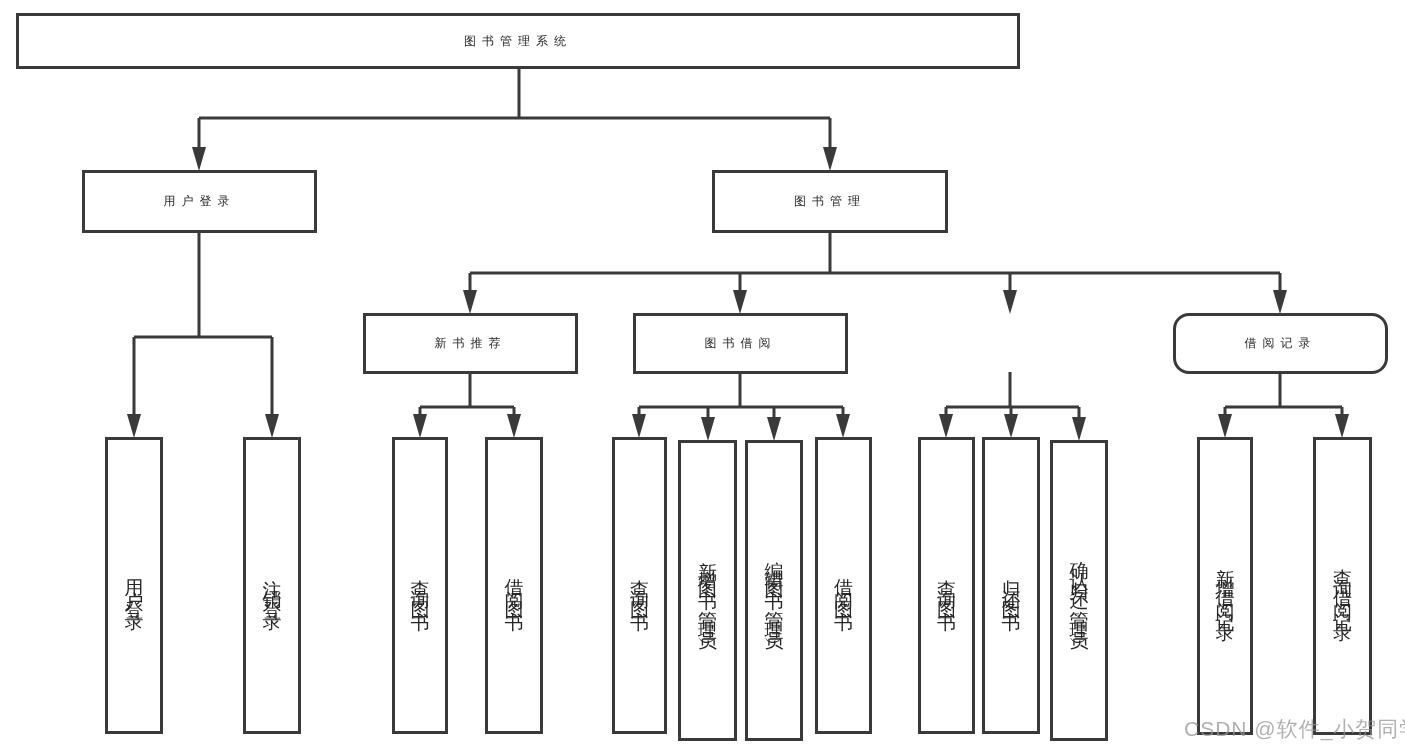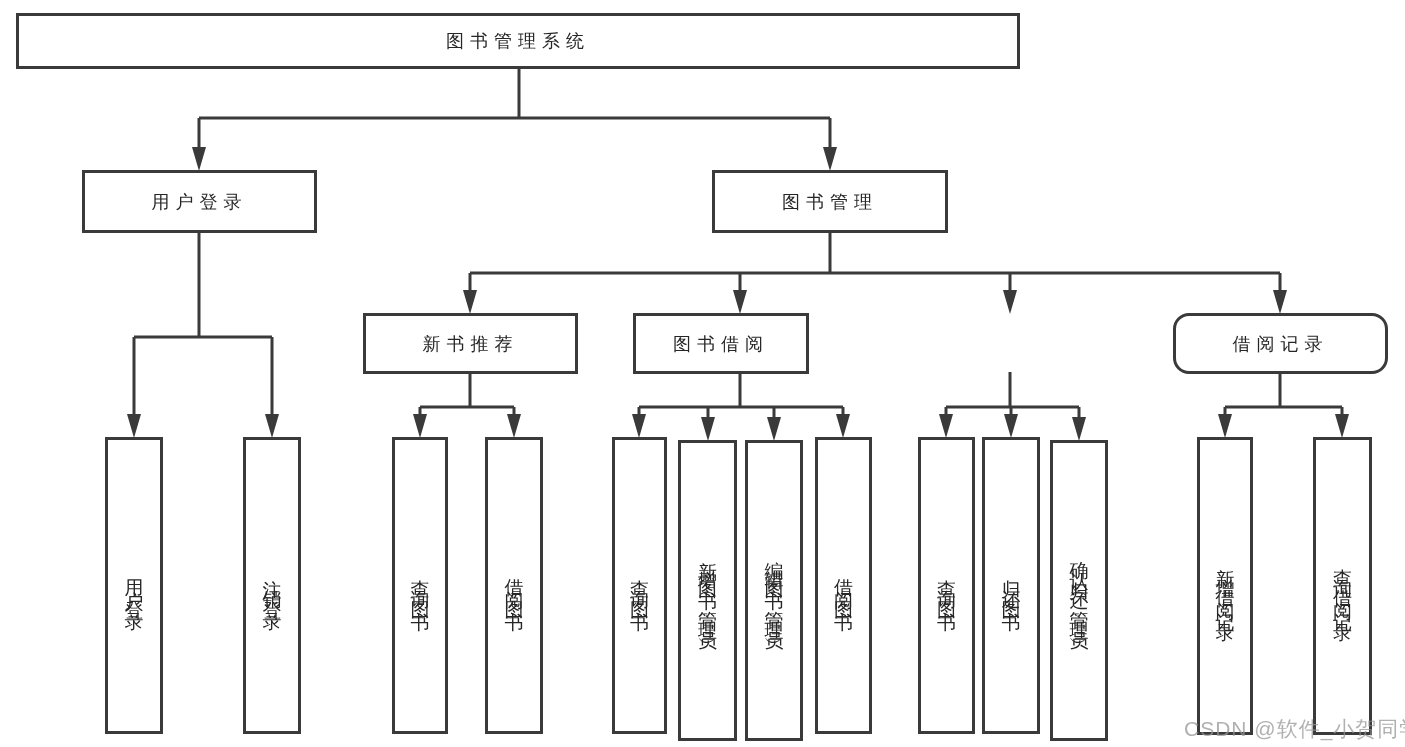--- a/index.html
+++ b/index.html
@@ -22,21 +22,21 @@
   }
   .node {
     position: absolute;
     box-sizing: border-box;
     background: #ffffff;
     border: 3px solid #3a3a3a;
     color: #262626;
     display: flex;
     align-items: center;
     justify-content: center;
-    font-size: 18px;
+    font-size: 12px;
     letter-spacing: 6px;
     white-space: nowrap;
   }
   .leaf {
     position: absolute;
     box-sizing: border-box;
     background: #ffffff;
     border: 3px solid #3a3a3a;
     color: #262626;
     display: flex;
@@ -111,21 +111,21 @@
       <polygon points="1335,414 1349,414 1342,438"></polygon>
     </g>
   </svg>
 
   <div class="node" style="left:16px; top:13px; width:1004px; height:56px;">图书管理系统</div>
 
   <div class="node" style="left:82px; top:170px; width:235px; height:63px;">用户登录</div>
   <div class="node" style="left:712px; top:170px; width:236px; height:63px;">图书管理</div>
 
   <div class="node" style="left:363px; top:313px; width:215px; height:61px;">新书推荐</div>
-  <div class="node" style="left:633px; top:313px; width:176px; height:61px;">图书借阅</div>
+  <div class="node" style="left:633px; top:313px; width:215px; height:61px;">图书借阅</div>
   <div class="node" style="left:1173px; top:313px; width:215px; height:61px;border-radius:16px;">借阅记录</div>
 
   <div class="leaf" style="left:105px; top:437px; width:58px; height:297px;">用户登录</div>
   <div class="leaf" style="left:243px; top:437px; width:58px; height:297px;">注销登录</div>
 
   <div class="leaf" style="left:392px; top:437px; width:56px; height:297px;">查询图书</div>
   <div class="leaf" style="left:485px; top:437px; width:58px; height:297px;">借阅图书</div>
 
   <div class="leaf" style="left:612px; top:437px; width:55px; height:297px;">查询图书</div>
   <div class="leaf" style="left:678px; top:440px; width:59px; height:301px; letter-spacing:10px;">新增图书（管理员）</div>

